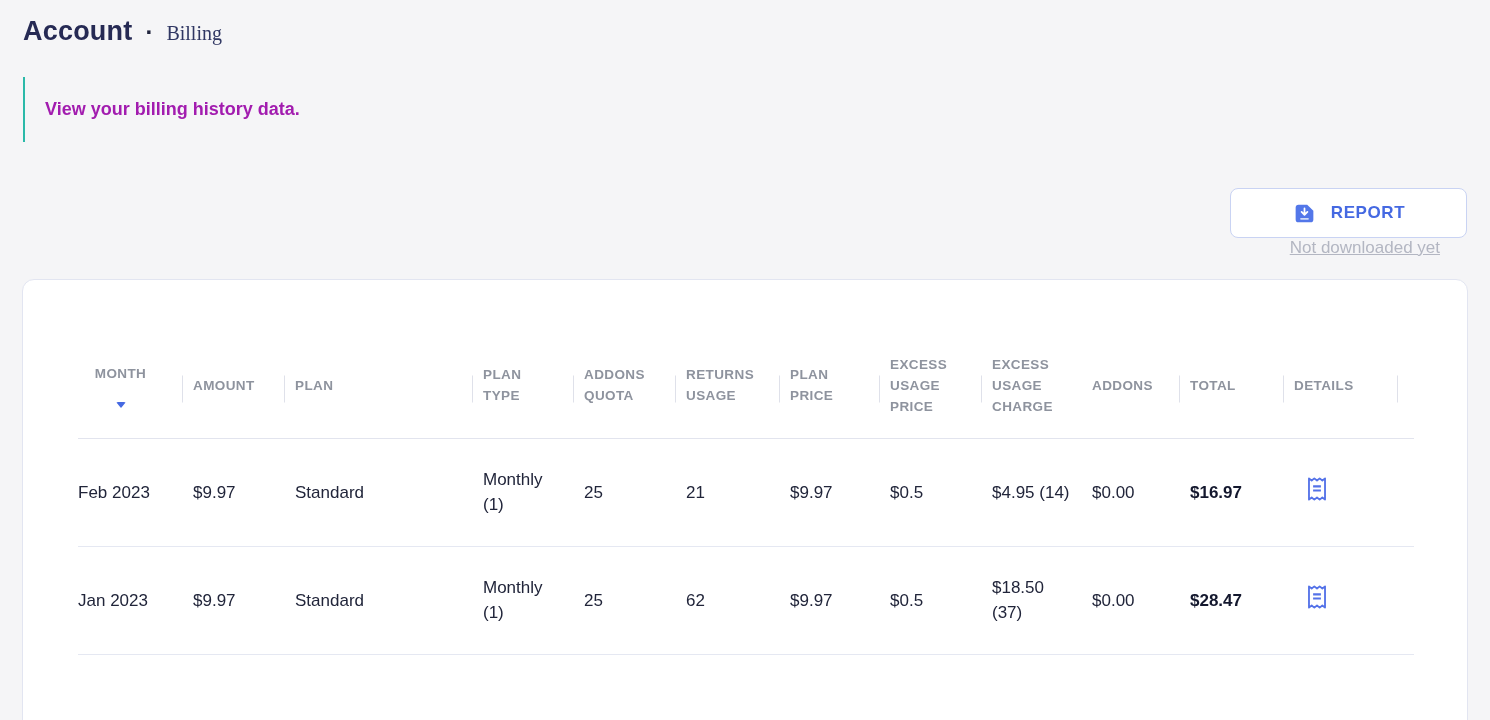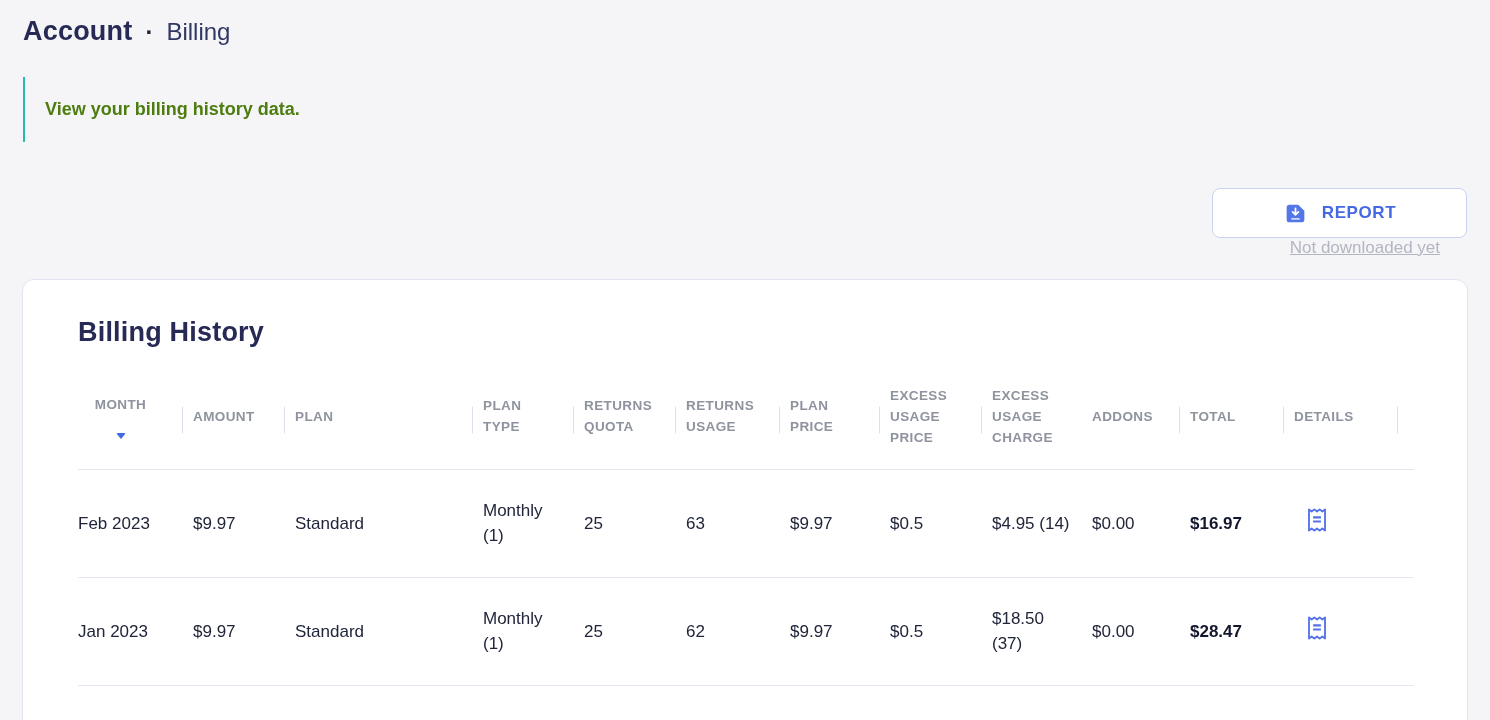--- a/index.html
+++ b/index.html
@@ -22,51 +22,52 @@
     font-weight:700;
     color:#262a54;
     letter-spacing:.2px;
   }
   .page-title-dot {
     font-size:24px;
     font-weight:700;
     color:#20243d;
   }
   .page-section {
-    font-size:24px;
+    font-size:20px;
     font-weight:400;
     color:#303763;
+    font-family:Liberation Serif, serif;
   }
 
   
   .page-desc {
     margin:30px 0 0 23px;
     border-left:2px solid #2bb9a9;
     padding:22px 0 22px 20px;
     width:fit-content;
   }
   .page-desc span {
     font-size:18px;
     font-weight:700;
-    color:#4d7c0f;
+    color:#a21caf;
   }
 
   
   .report-area {
     margin:46px 23px 0 0;
     display:flex;
     flex-direction:column;
     align-items:flex-end;
   }
   .report-btn {
     display:flex;
     align-items:center;
     justify-content:center;
     gap:14px;
-    width:255px;
+    width:237px;
     height:50px;
     background:#ffffff;
     border:1px solid #c9d3f3;
     border-radius:8px;
     cursor:pointer;
   }
   .report-btn .btn-label {
     font-size:17px;
     font-weight:700;
     letter-spacing:.6px;
@@ -177,21 +178,20 @@
         <path d="M12 7.2 v5.6 M9.2 10.4 l2.8 2.8 2.8 -2.8" stroke="#ffffff" stroke-width="1.7" fill="none" stroke-linecap="round" stroke-linejoin="round"></path>
         <rect x="7.8" y="16.2" width="8.4" height="1.7" rx="0.85" fill="#cfdaf7"></rect>
       </svg>
     </span>
     <span class="btn-label">REPORT</span>
   </button>
   <span class="download-status">Not downloaded yet</span>
 </div>
 
 <section class="card">
-  <h2 class="card-title">Billing History</h2>
 
   <table>
     <colgroup>
       <col style="width:115px">
         <col style="width:102px">
         <col style="width:188px">
       <col style="width:101px">
         <col style="width:102px">
         <col style="width:104px">
       <col style="width:100px">
@@ -205,38 +205,38 @@
       <tr>
         <th>
           <span class="th-flex">
             <span>MONTH</span>
             <span class="sort-arrow"></span>
           </span>
         </th>
         <th>AMOUNT</th>
         <th>PLAN</th>
         <th>PLAN TYPE</th>
-        <th>RETURNS QUOTA</th>
+        <th>ADDONS QUOTA</th>
         <th>RETURNS USAGE</th>
         <th>PLAN PRICE</th>
         <th>EXCESS USAGE PRICE</th>
         <th class="no-divider">EXCESS USAGE CHARGE</th>
         <th>ADDONS</th>
         <th>TOTAL</th>
         <th class="last-col">DETAILS</th>
       </tr>
     </thead>
     <tbody>
       <tr>
         <td>Feb 2023</td>
         <td>$9.97</td>
         <td>Standard</td>
         <td>Monthly (1)</td>
         <td>25</td>
-        <td>63</td>
+        <td>21</td>
         <td>$9.97</td>
         <td>$0.5</td>
         <td>$4.95 (14)</td>
         <td>$0.00</td>
         <td class="total-cell">$16.97</td>
         <td>
           <button class="receipt-btn">
             <span style="display:inline-flex">
               <svg width="22" height="26" viewBox="0 0 20 24" fill="none">
                 <path d="M2.6 2.2 l2.47 1.9 2.46-1.9 2.47 1.9 2.46-1.9 2.47 1.9 2.47-1.9 v19.6 l-2.47-1.9 -2.47 1.9 -2.46-1.9 -2.47 1.9 -2.46-1.9 -2.47 1.9 z" stroke="#5472e8" stroke-width="1.7" stroke-linejoin="round"></path>

